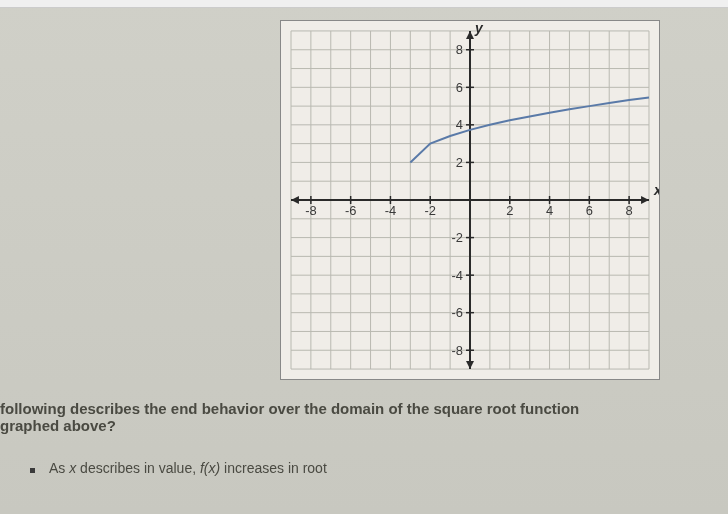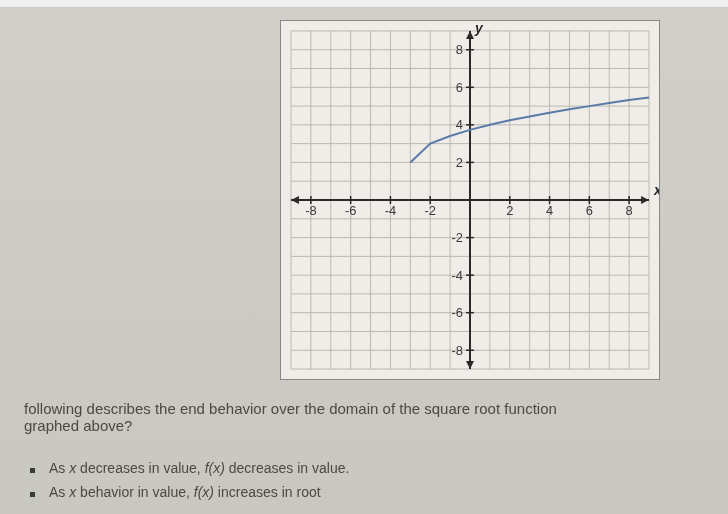--- a/index.html
+++ b/index.html
@@ -34,22 +34,21 @@
       width: 100%;
       height: 100%;
     }
     .question-text {
       position: absolute;
       left: 0;
       top: 400px;
       width: 592px;
       color: #4a4a42;
       font-size: 15px;
-      font-weight: 400;
-      padding-left: 24px;
+      font-weight: 700;
     }
     .answers {
       position: absolute;
       left: 30px;
       top: 460px;
       color: #4a4a42;
       font-size: 14px;
     }
     .bullet-item {
       display: flex;
@@ -182,22 +181,16 @@
     <path d="M 130,142.2 L 150,123.3 L 170,115.6 L 190,109.5 L 210,104.4 L 230,99.9 L 250,96.0 L 270,92.2 L 290,88.8 L 310,85.6 L 330,82.5 L 350,79.5 L 370,77" stroke="#5a7aa8" stroke-width="2" fill="none"></path>
   </svg>
 </div>
 
 <div class="question-text">following describes the end behavior over the domain of the square root function graphed above?</div>
 
 <div class="answers">
   <div class="bullet-item">
     <div class="bullet"></div>
     <div>
-      <span>As </span><span class="italic">x</span><span> decreases in value, </span><span class="italic">f(x)</span><span> decreases in value.</span>
-    </div>
-  </div>
-  <div class="bullet-item">
-    <div class="bullet"></div>
-    <div>
-      <span>As </span><span class="italic">x</span><span> behavior in value, </span><span class="italic">f(x)</span><span> increases in root</span>
+      <span>As </span><span class="italic">x</span><span> describes in value, </span><span class="italic">f(x)</span><span> increases in root</span>
     </div>
   </div>
 </div>
 
 </body></html>

